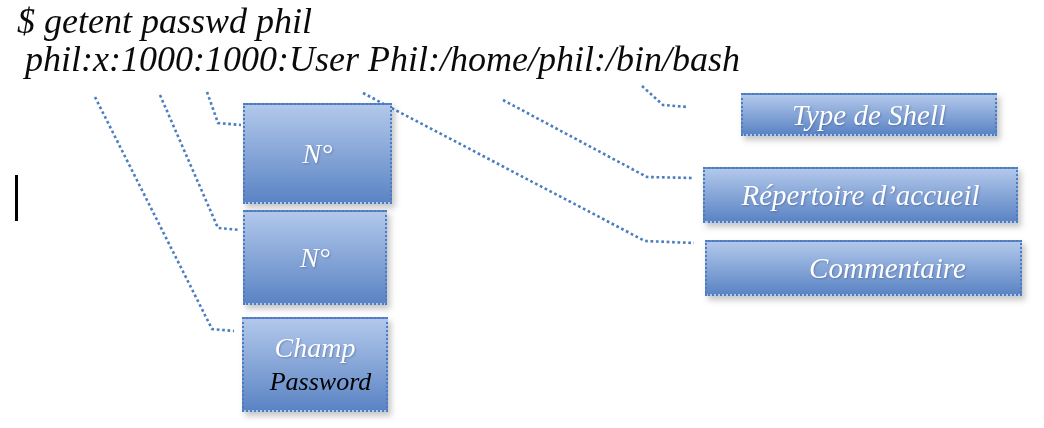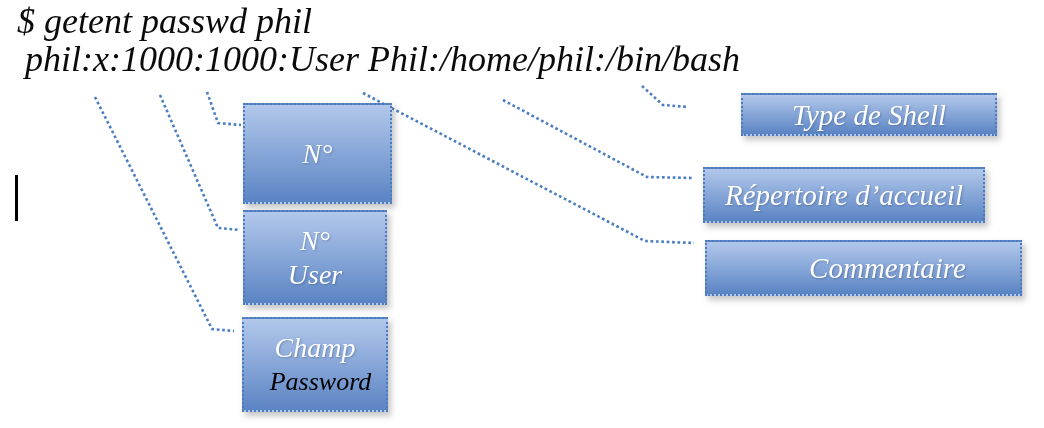--- a/index.html
+++ b/index.html
@@ -62,21 +62,21 @@
   .box .bl.dark{
     color:#000000;
     font-size:26px;
     text-shadow:none;
     margin-left:11px;
   }
   #box-gid    {left:243px;top:103px;width:149px;height:101px;}
   #box-uid    {left:243px;top:210px;width:144px;height:95px;}
   #box-pwd    {left:242px;top:317px;width:146px;height:95px;}
   #box-shell  {left:705px;top:93px;width:256px;height:43px;margin-left:36px;}
-  #box-home   {left:703px;top:167px;width:282px;height:56px;}
+  #box-home   {left:703px;top:167px;width:315px;height:56px;}
   #box-comment{left:705px;top:240px;width:317px;height:56px;padding-left:48px;}
 </style>
 </head>
 <body>
 
 <div id="canvas" style="--g1: #b2c8eb; --g2: #5b84c4; --bd: #4d7bbf; --connector: #4a7ec1;">
 
   <div class="code" id="cmd-line">$ getent passwd phil</div>
 
   <div class="code" id="out-line">phil:x:1000:1000:User Phil:/home/phil:/bin/bash</div>
@@ -91,21 +91,20 @@
       <polyline points="503,100 647,177 694,178"></polyline>
       <polyline points="642,86 663,105 688,107"></polyline>
     </svg>
 
   <div class="box" id="box-gid">
     <div class="bl">N°</div>
   </div>
 
   <div class="box" id="box-uid">
     <div class="bl">N°</div>
-    <div class="bl">User</div>
   </div>
 
   <div class="box" id="box-pwd">
     <div class="bl">Champ</div>
     <div class="bl dark">Password</div>
   </div>
 
   <div class="box wide" id="box-shell">
     <div class="bl">Type de Shell</div>
   </div>

